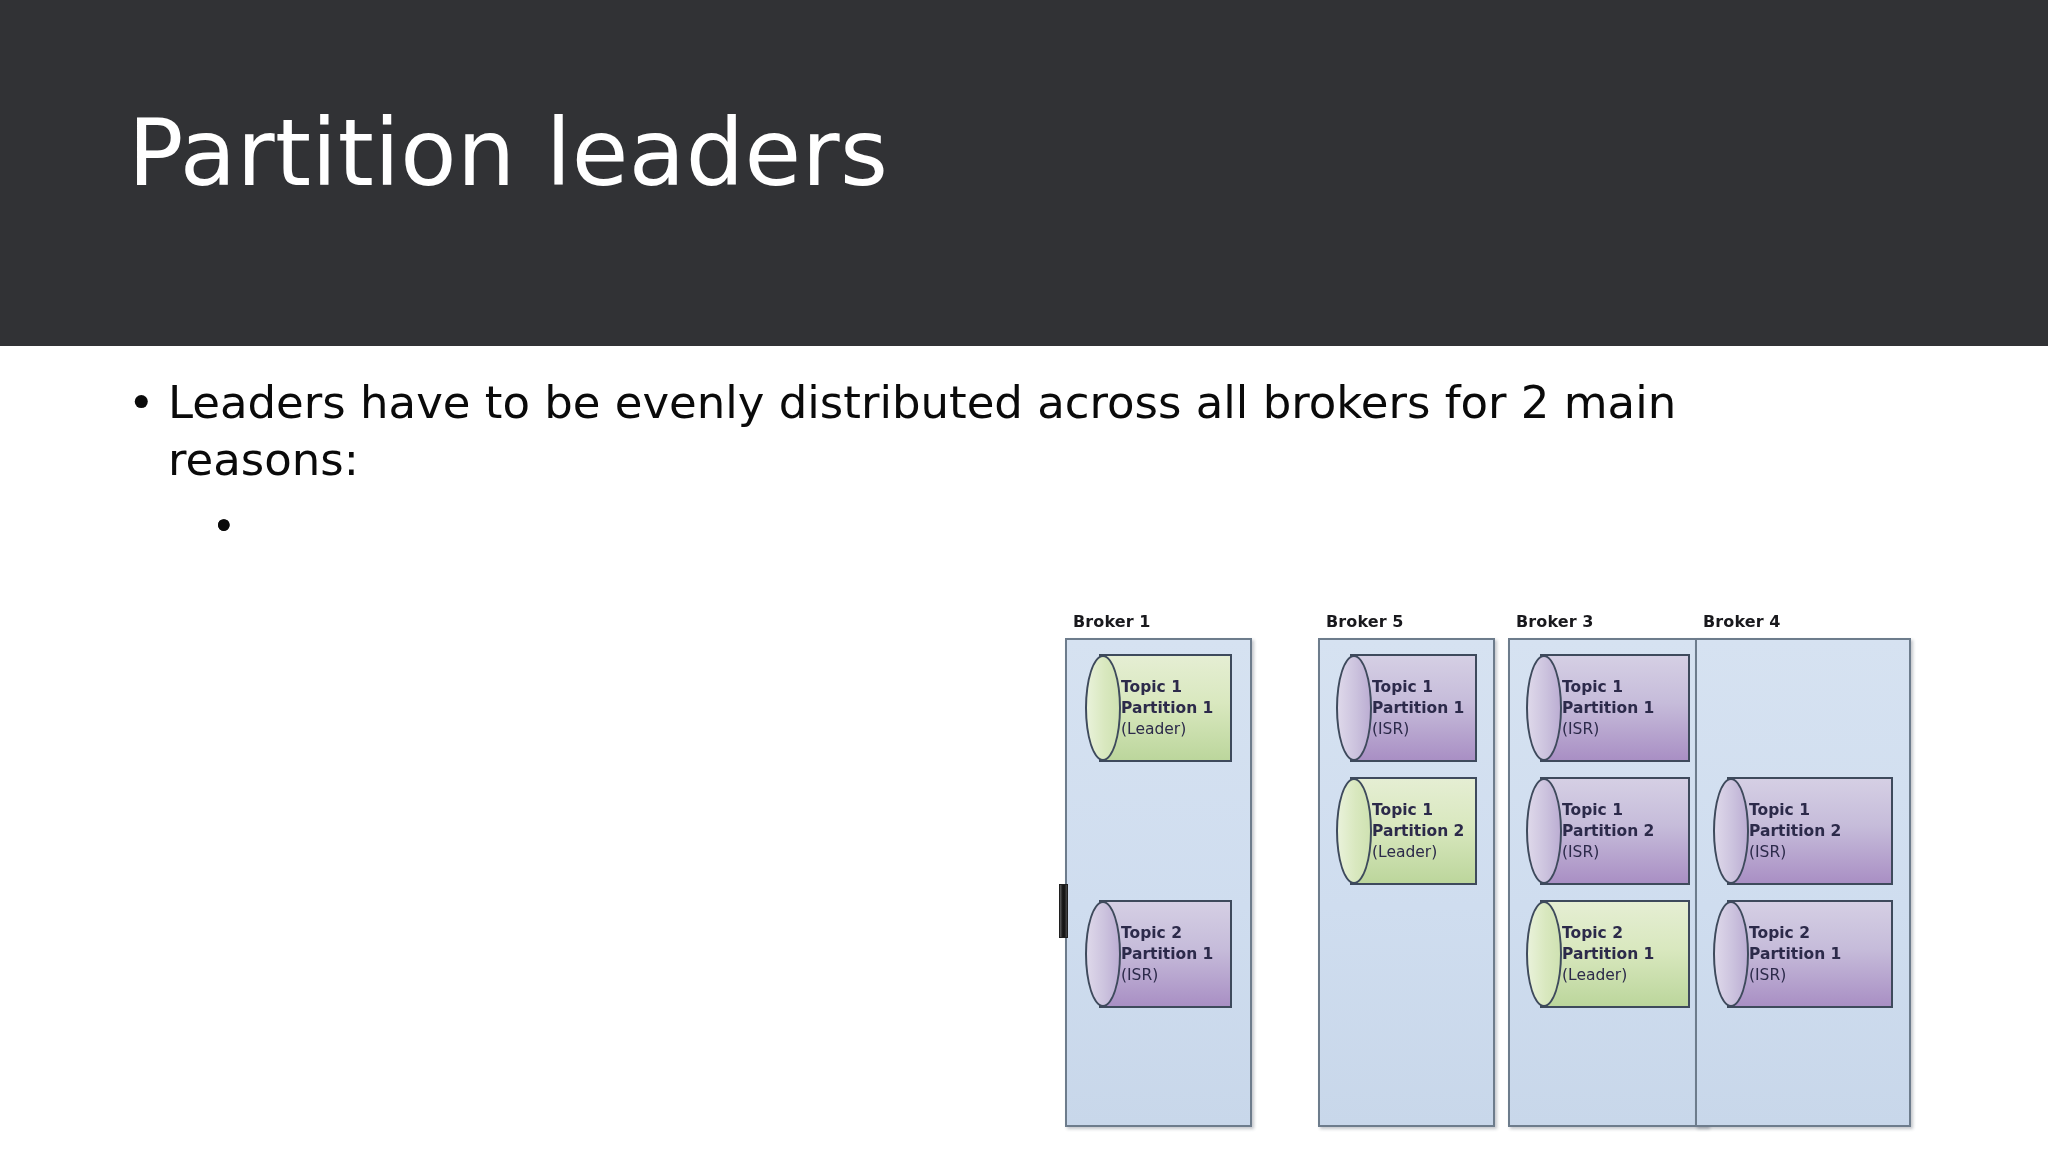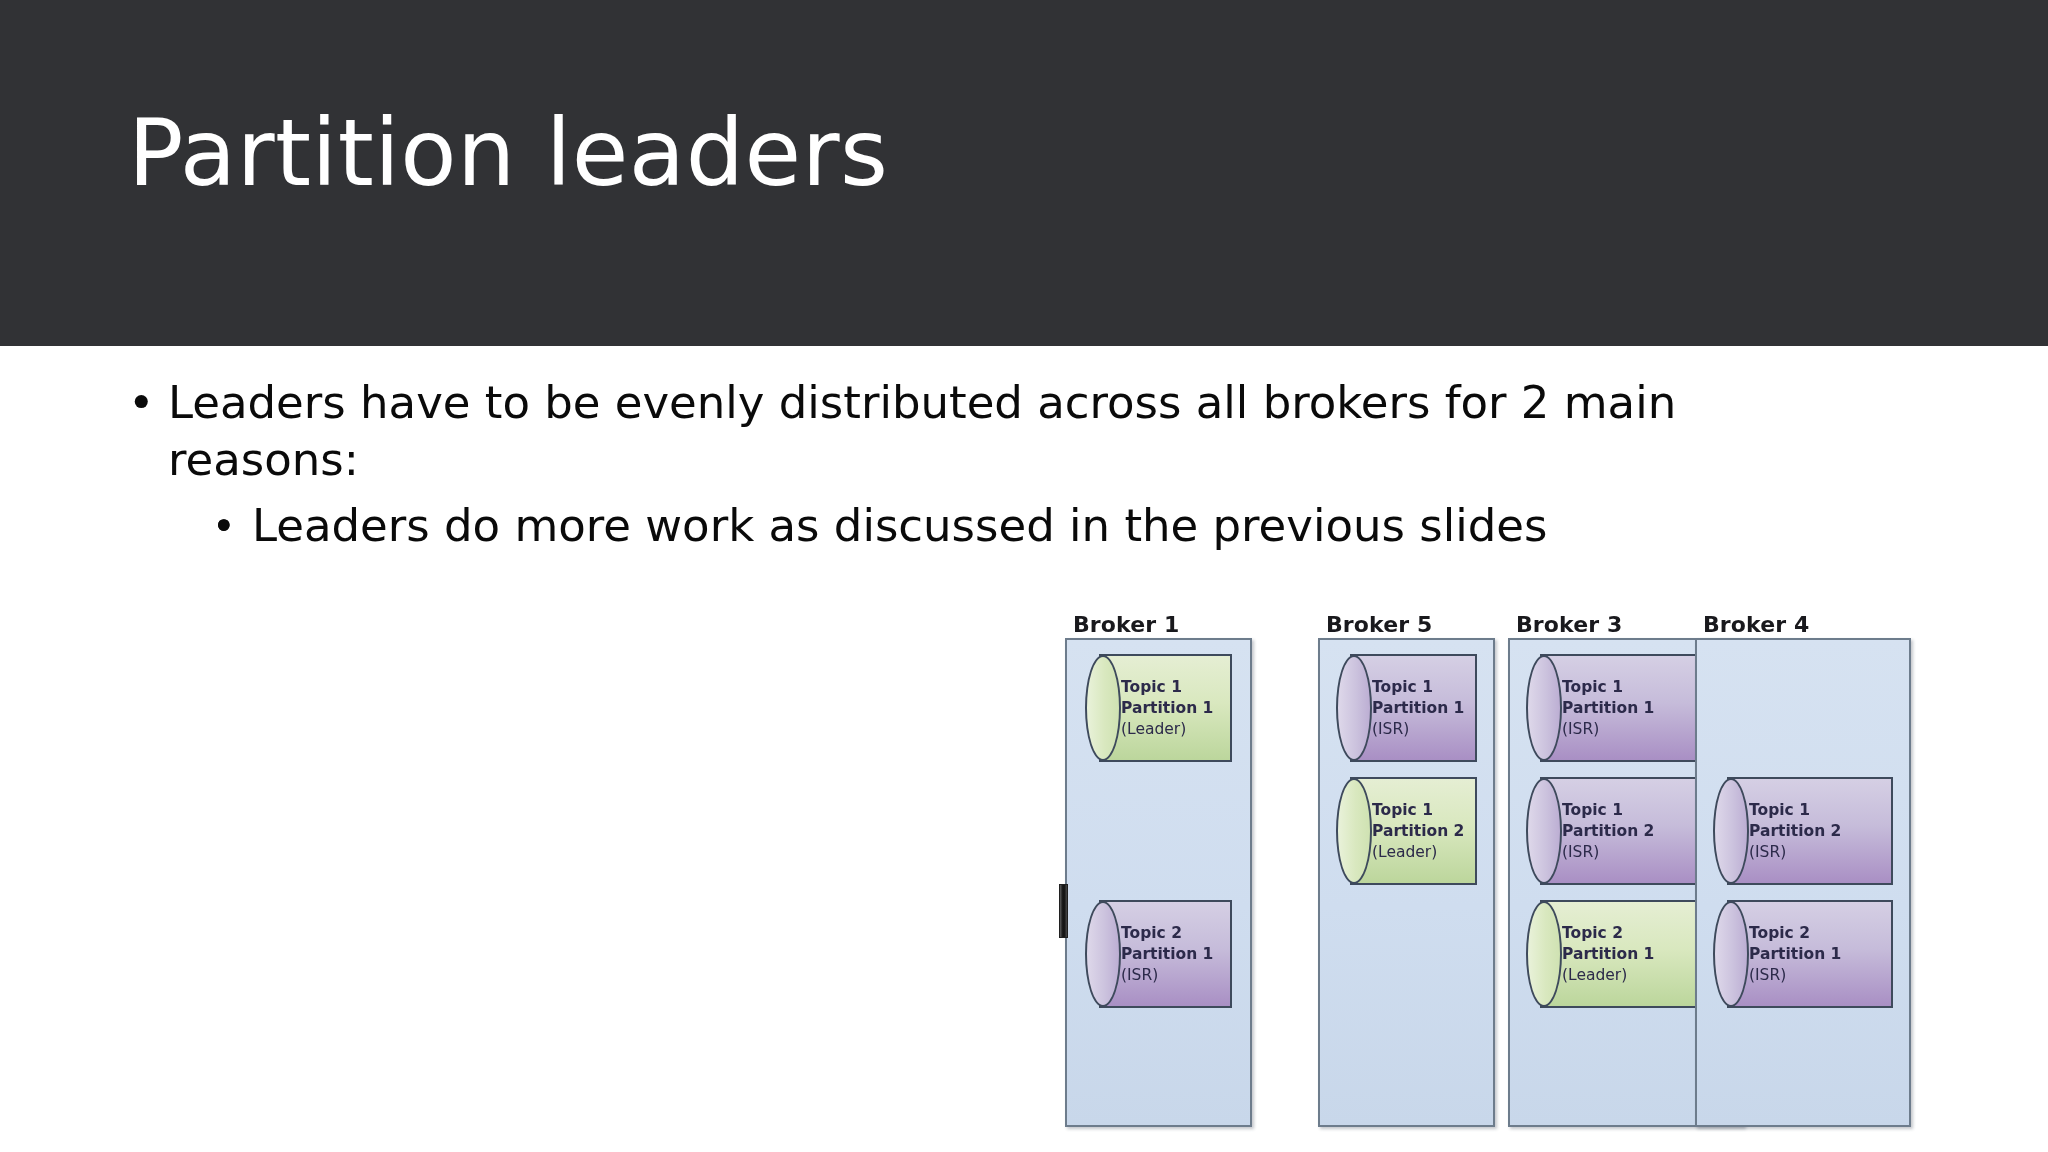--- a/index.html
+++ b/index.html
@@ -108,21 +108,21 @@
   .broker-col {
     position: absolute;
     top: 0;
     height: 520px;
   }
 
   .broker-label {
     position: absolute;
     left: 8px;
     top: 0px;
-    font-size: 22px;
+    font-size: 16px;
     font-weight: bold;
     color: #19191d;
     letter-spacing: 0.1px;
     white-space: nowrap;
     font-family: "DejaVu Sans", sans-serif;
   }
 
   .broker-panel {
     position: absolute;
     left: 0;
@@ -219,21 +219,20 @@
       <span class="dot">•</span>
       <span>Leaders have to be evenly distributed across all brokers for 2 main reasons:</span>
     </p>
 
     <div class="sub-list">
       <p class="bullet-l2">
         <span class="dot">•</span>
       </p>
       <p class="bullet-l2">
         <span class="dot">•</span>
-        <span>Leaders do more work as discussed in the previous slides</span>
       </p>
     </div>
 
   </div>
 </div>
 
 <div class="diagram">
 
   <div class="broker-col" style="left:0px; width:187px;">
     <div class="broker-label">Broker 1</div>
@@ -281,21 +280,21 @@
         <div class="cyl-cap"></div>
         <div class="cyl-label">
           <div>Topic 1</div>
           <div>Partition 2</div>
           <div class="sub">(Leader)</div>
         </div>
       </div>
     </div>
   </div>
 
-  <div class="broker-col" style="left:443px; width:200px;padding-left:36px;">
+  <div class="broker-col" style="left:443px; width:200px;">
     <div class="broker-label">Broker 3</div>
     <div class="broker-panel">
 
       <div class="cyl isr" style="left:16px; right:16px; top:14px;">
         <div class="cyl-body"></div>
         <div class="cyl-cap"></div>
         <div class="cyl-label">
           <div>Topic 1</div>
           <div>Partition 1</div>
           <div class="sub">(ISR)</div>

